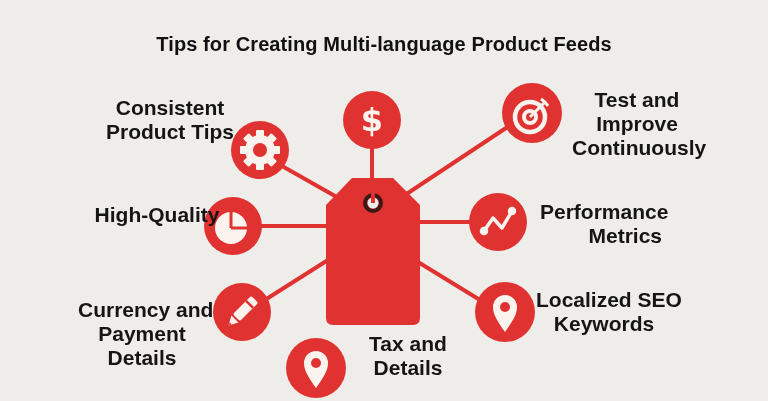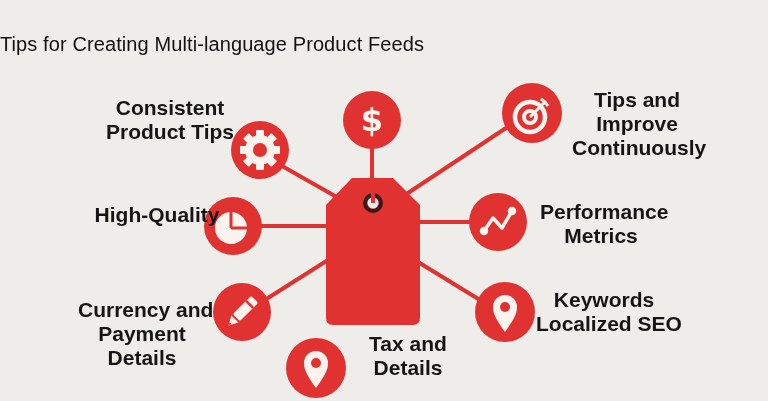--- a/index.html
+++ b/index.html
@@ -4,21 +4,21 @@
   <style>
     html, body { margin: 0; padding: 0; }
     body {
       width: 768px; height: 401px; overflow: hidden;
       background: #efedea;
       font-family: "Liberation Sans", "DejaVu Sans", sans-serif;
       position: relative;
     }
     .title {
       position: absolute; left: 0; top: 33px; width: 768px;
-      text-align: left; font-size: 20px; font-weight: normal; color: #111;
+      text-align: center; font-size: 20px; font-weight: bold; color: #111;
       letter-spacing: 0.1px;
     }
     svg.diagram { position: absolute; left: 0; top: 0; }
     .label {
       position: absolute; font-size: 21px; font-weight: bold; color: #151515;
       text-align: center; line-height: 24px; white-space: nowrap;
     }
   </style>
 </head>
 <body>
@@ -129,26 +129,26 @@
   <div>Payment</div>
   <div>Details</div>
 </div>
 
 <div class="label" style="left:356px; top:332px; width:104px;">
   <div>Tax and</div>
   <div>Details</div>
 </div>
 
 <div class="label" style="left:536px; top:288px; width:136px;">
+  <div>Localized SEO</div>
   <div>Keywords</div>
-  <div>Localized SEO</div>
 </div>
 
-<div class="label" style="left:540px; top:200px; width:122px;">
+<div class="label" style="left:540px; top:200px; width:122px;text-align:right;">
   <div>Performance</div>
   <div>Metrics</div>
 </div>
 
 <div class="label" style="left:572px; top:88px; width:130px;">
-  <div>Tips and</div>
+  <div>Test and</div>
   <div>Improve</div>
   <div>Continuously</div>
 </div>
 
 </body></html>

